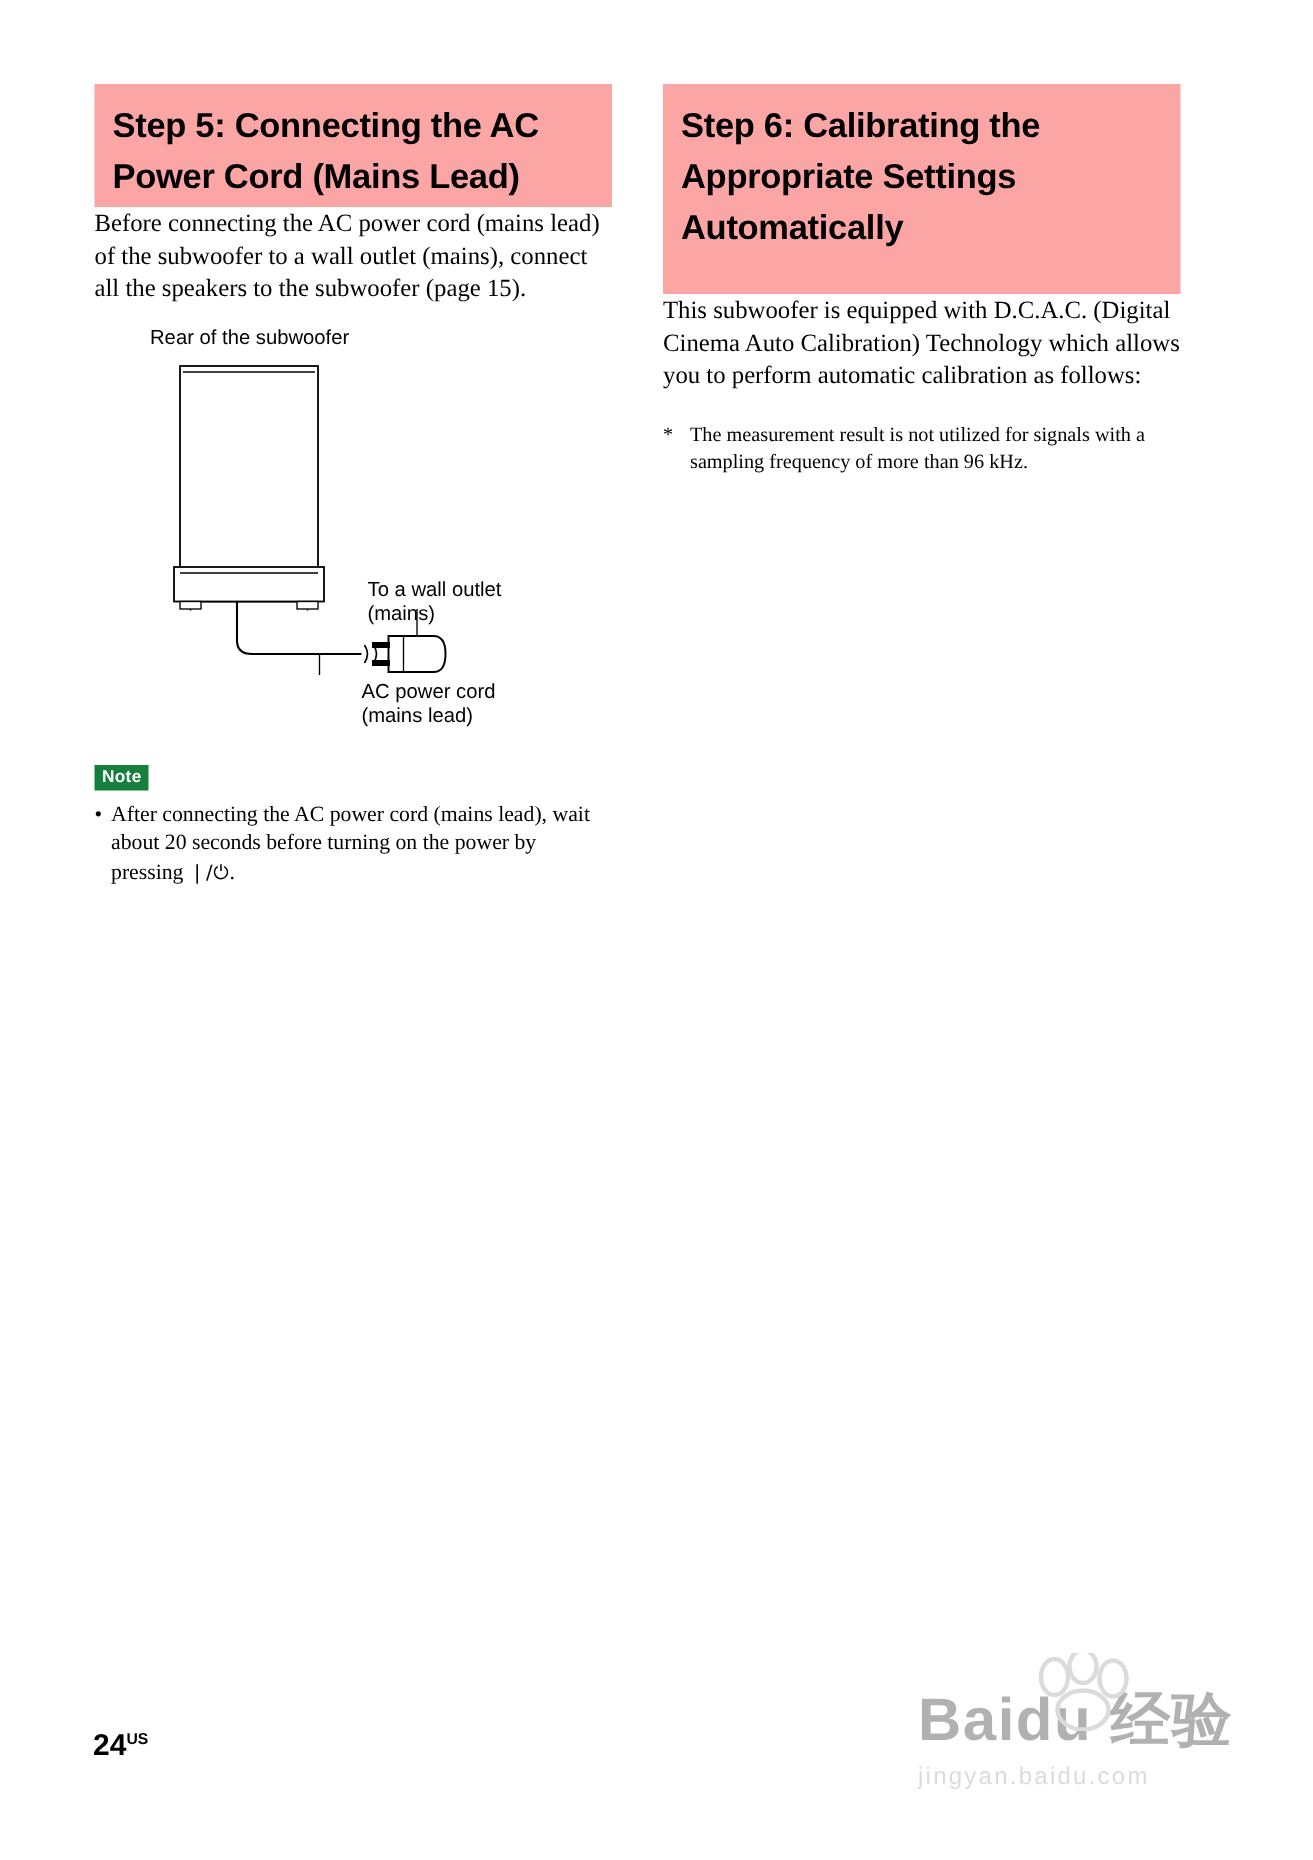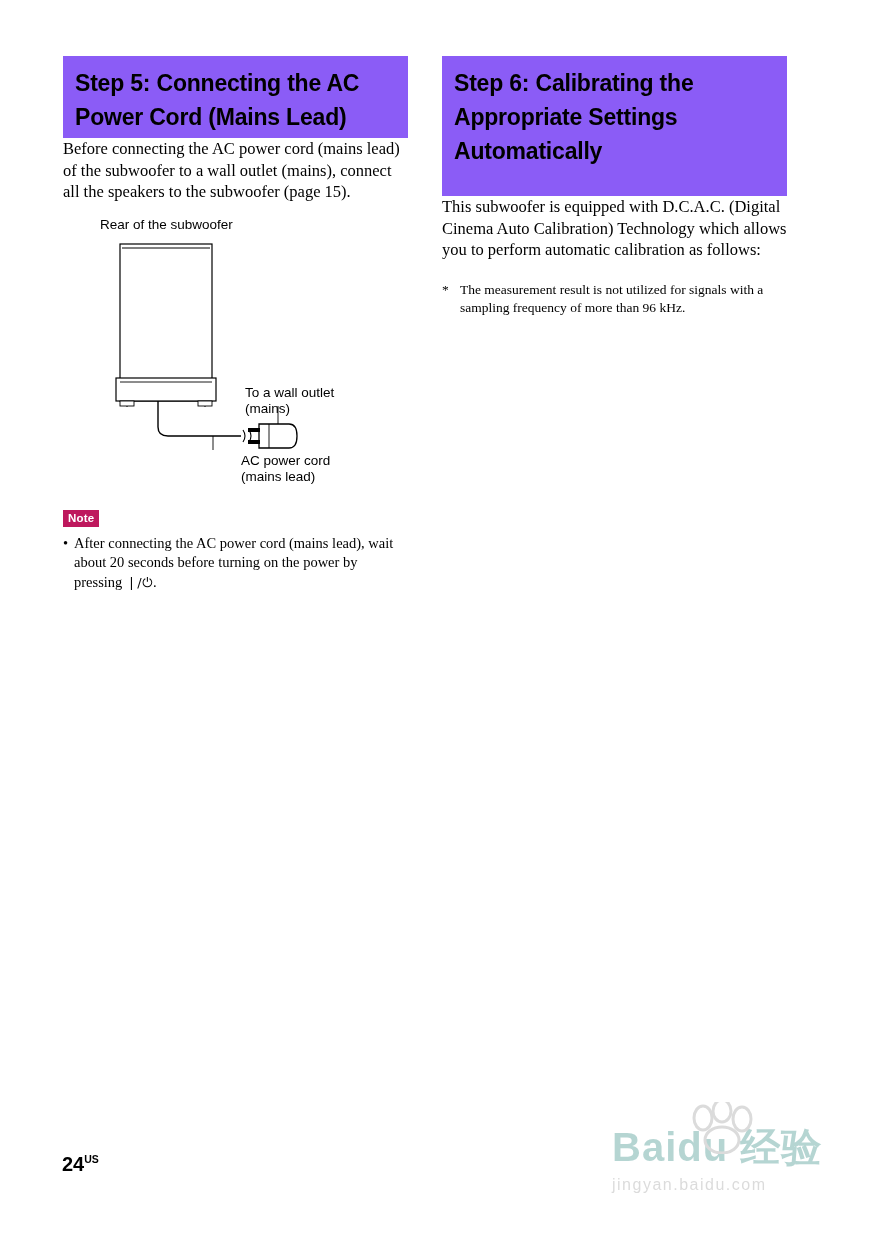--- a/index.html
+++ b/index.html
@@ -31,21 +31,21 @@
   }
   .col-right {
     position: absolute;
     left: 442px;
     top: 56px;
     width: 345px;
   }
 
   
   .step-head {
-    background: #8b5cf6;
+    background: #fca5a5;
     padding: 10px 12px 12px 12px;
     font-family: "Liberation Sans", sans-serif;
     font-weight: bold;
     font-size: 23px;
     line-height: 34px;
     letter-spacing: -0.2px;
     color: #000;
     box-sizing: border-box;
   }
   .step-head.left { width: 345px; height: 82px; }
@@ -99,21 +99,21 @@
   }
   .footnote .star {
     position: absolute;
     left: 0;
     top: 0;
   }
 
   
   .note-label {
     display: inline-block;
-    background: #be185d;
+    background: #15803d;
     color: #fff;
     font-family: "Liberation Sans", sans-serif;
     font-weight: bold;
     font-size: 11.5px;
     line-height: 13px;
     padding: 2px 5px 2px 5px;
     letter-spacing: 0.2px;
   }
   .note-list {
     list-style: none;
@@ -190,21 +190,21 @@
     top: 1124px;
     width: 230px;
     height: 100px;
     opacity: 0.30;
     pointer-events: none;
   }
   .wm-main {
     font-family: "Liberation Sans", sans-serif;
     font-weight: bold;
     font-size: 40px;
-    color: #0f766e;
+    color: #000000;
     letter-spacing: 1px;
     line-height: 46px;
     white-space: nowrap;
   }
   .wm-sub {
     font-family: "Liberation Sans", sans-serif;
     font-size: 16px;
     color: #8a8a8a;
     letter-spacing: 1.5px;
     margin-top: 6px;

